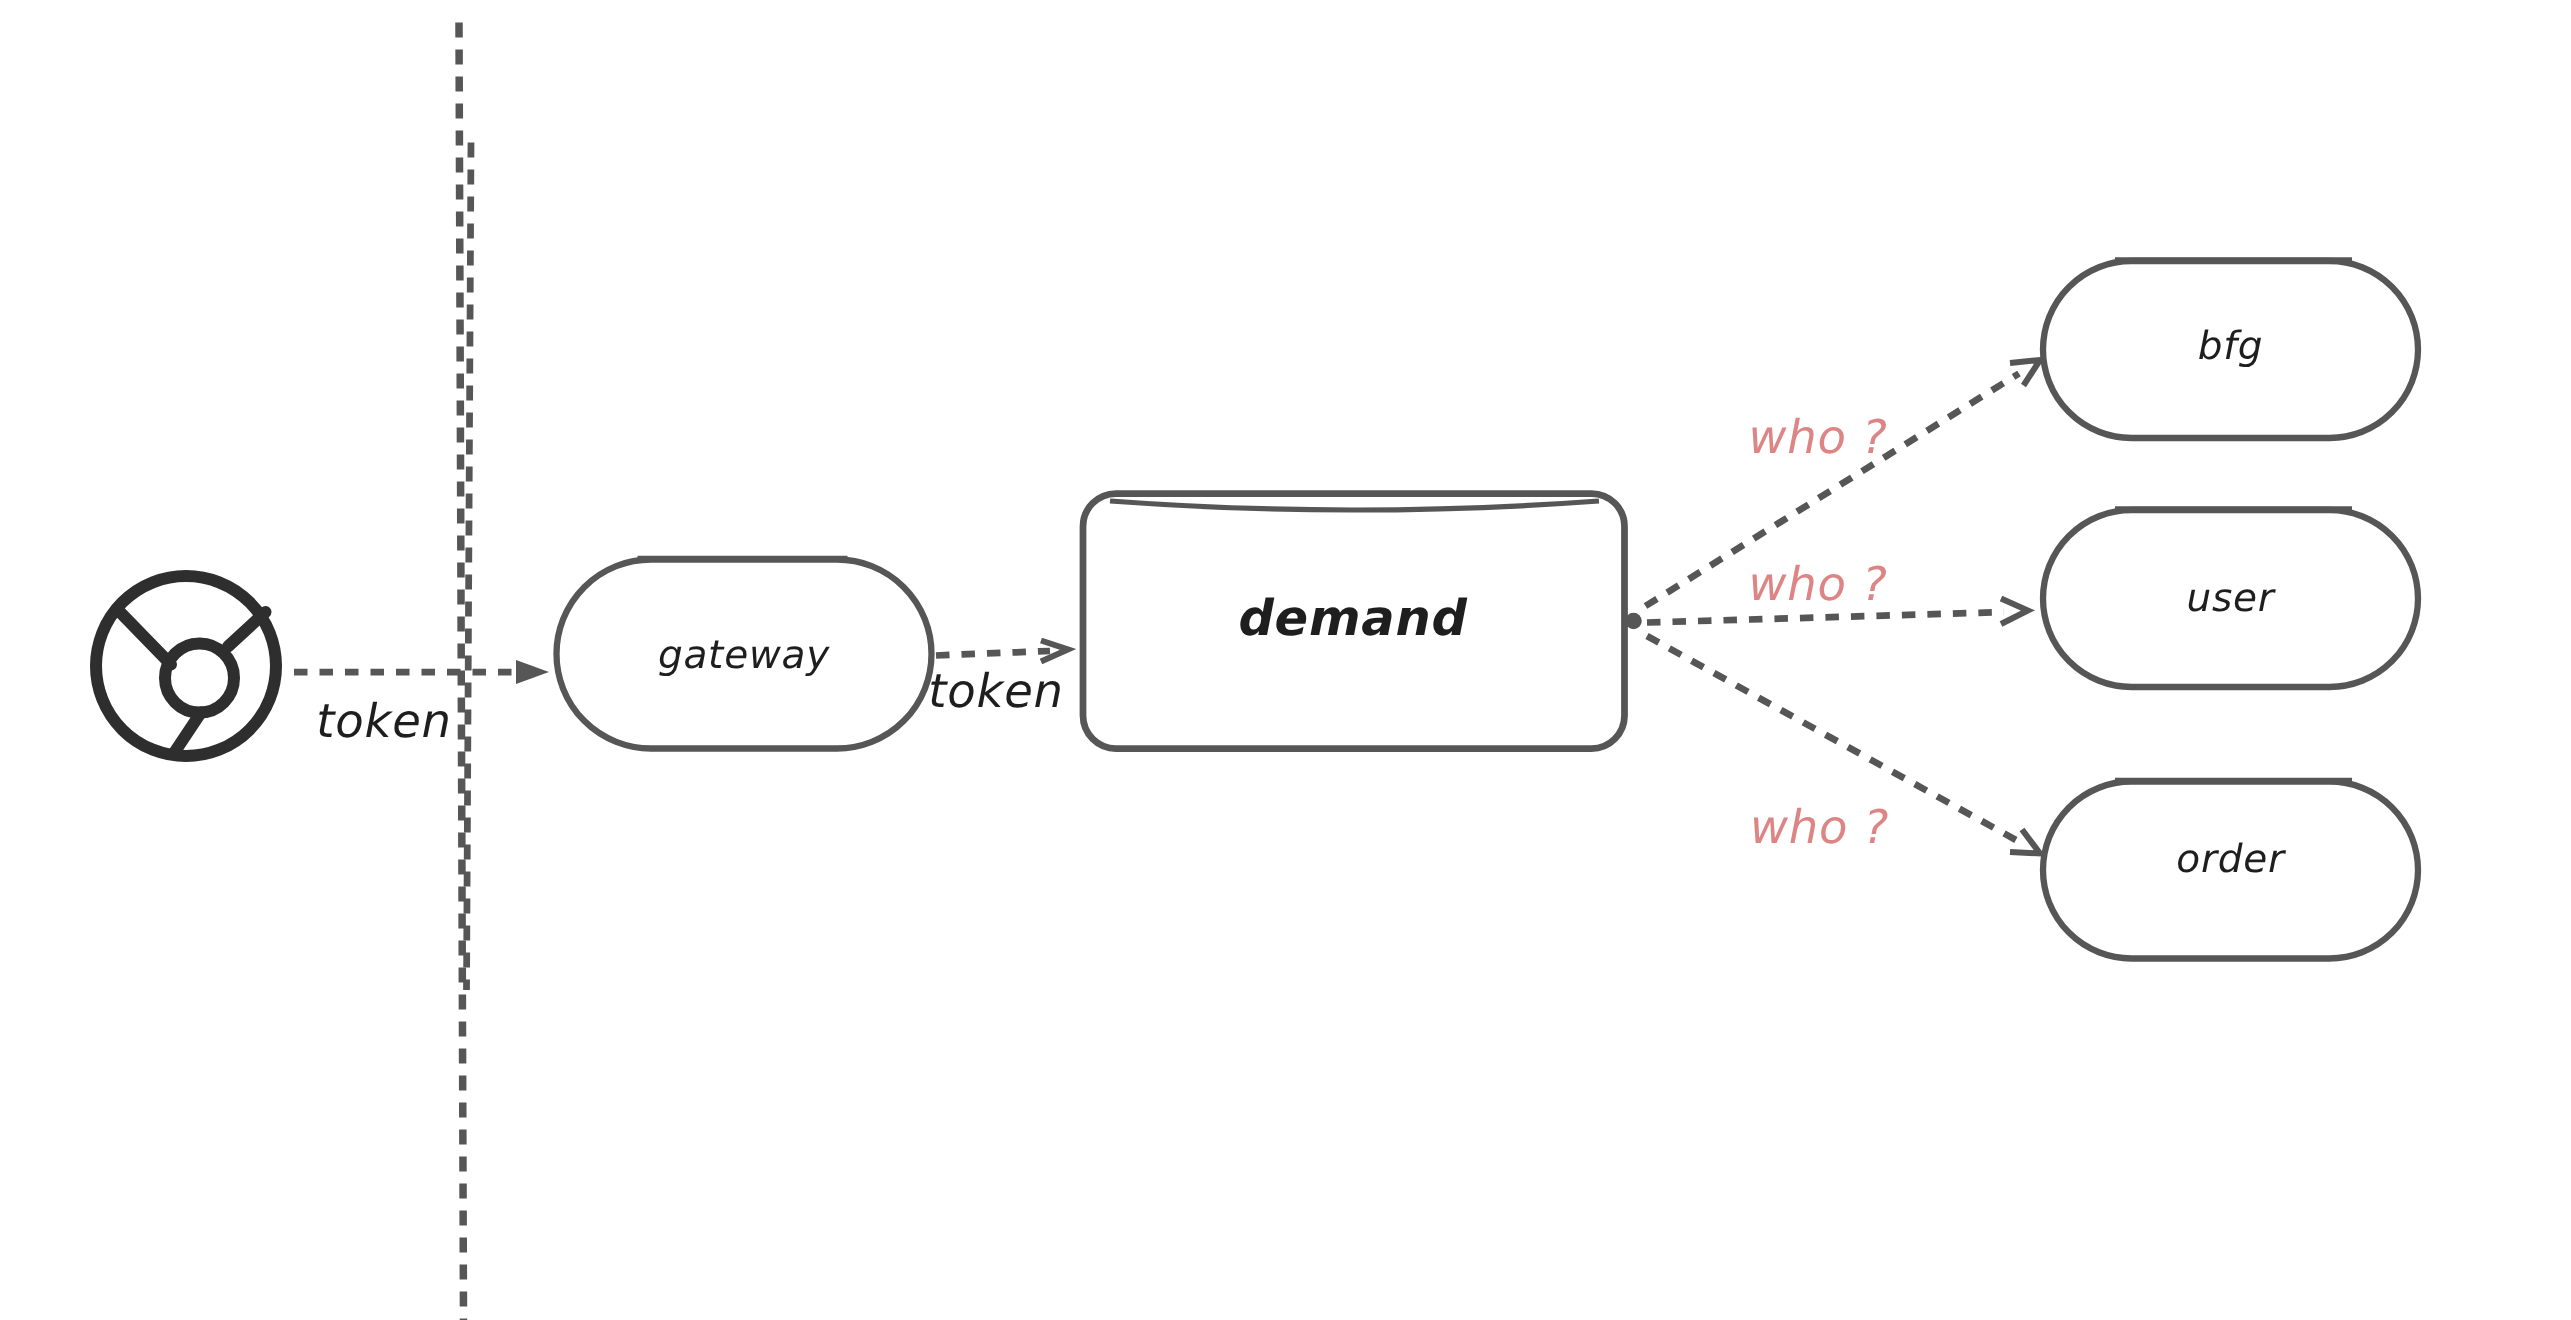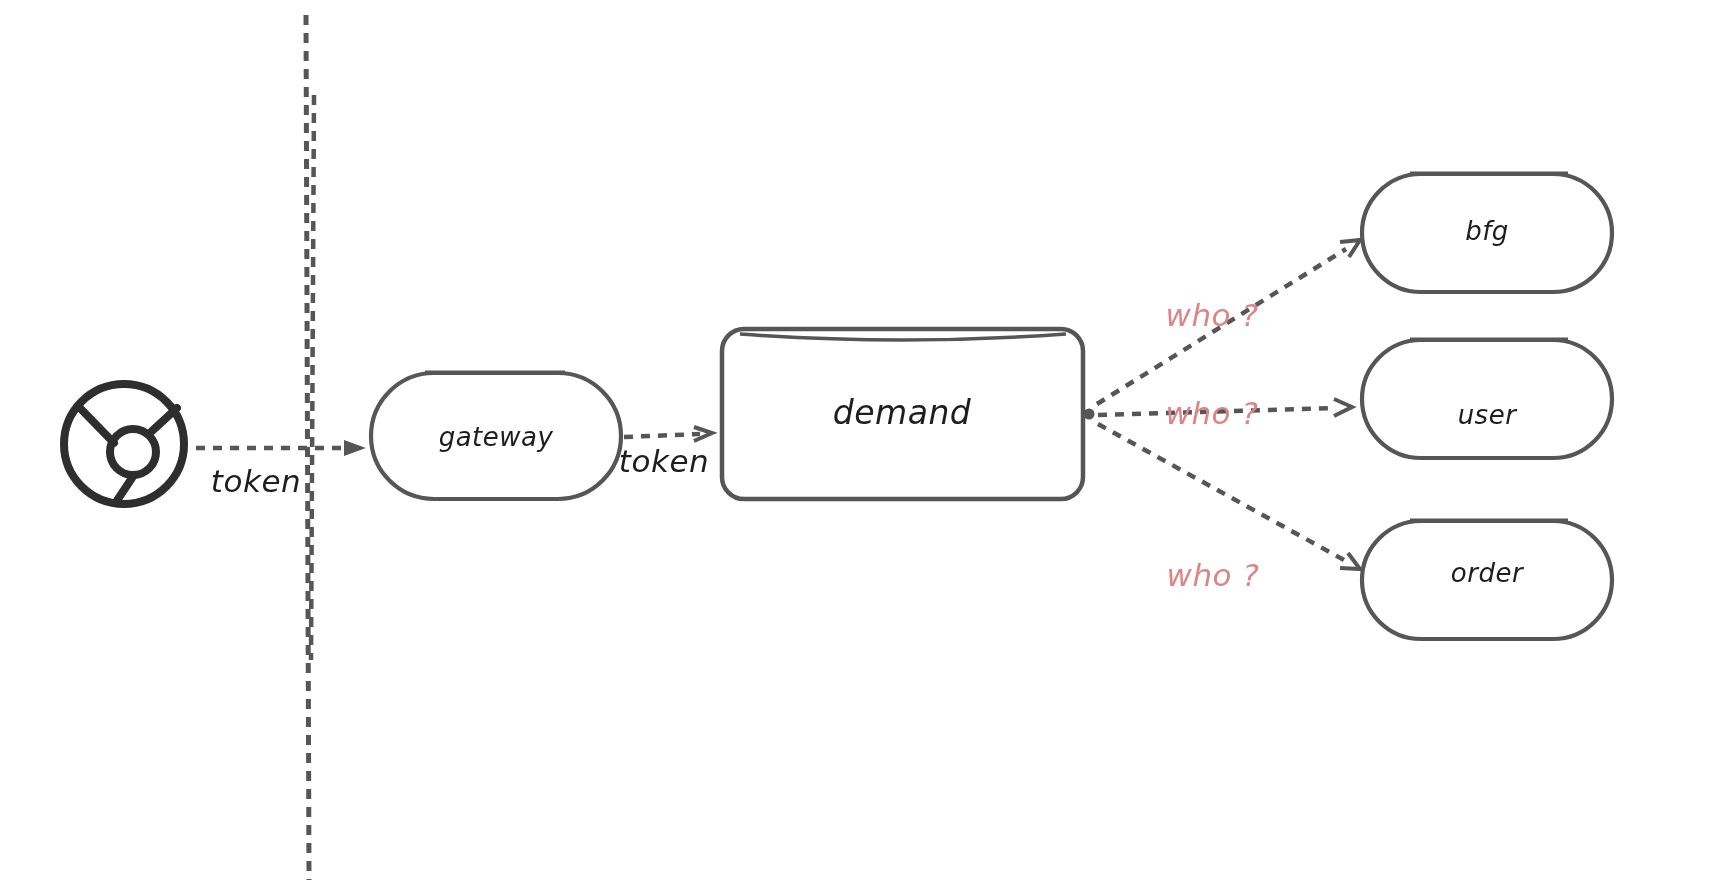--- a/index.html
+++ b/index.html
@@ -25,21 +25,21 @@
     transform: translate(-50%, -50%);
     white-space: nowrap;
     font-style: italic;
     color: #1e1e1e;
     font-family: "DejaVu Sans", sans-serif;
     letter-spacing: 0.5px;
   }
   .node-lbl   { font-size: 26px; }
   .demand-lbl { font-size: 33px; }
   .edge-lbl   { font-size: 31px; }
-  .who-lbl    { font-size: 31px; color: #dd8585; margin-top: 23px; }
+  .who-lbl    { font-size: 31px; color: #dd8585; }
 </style>
 </head>
 <body>
 
 <div class="canvas">
 
   <svg class="layer" width="1714" height="880" viewBox="0 0 1714 880">
 
     <g stroke="#565656" fill="none">
       <line x1="306" y1="15" x2="309" y2="880" stroke-width="5" stroke-dasharray="10 8"></line>
@@ -106,27 +106,27 @@
       <line x1="1410" y1="520" x2="1568" y2="520" stroke-width="3"></line>
     </g>
   </svg>
 
   <div class="lbl edge-lbl" style="left:256px; top:481px;">token</div>
 
   <div class="lbl node-lbl" style="left:496px; top:437px;">gateway</div>
 
   <div class="lbl edge-lbl" style="left:664px; top:461px;">token</div>
 
-  <div class="lbl demand-lbl" style="left:902px; top:412px;">demand</div>
+  <div class="lbl demand-lbl" style="left:902px; top:412px;font-weight:bold;">demand</div>
 
   <div class="lbl who-lbl" style="left:1212px; top:292px;">who ?</div>
 
   <div class="lbl who-lbl" style="left:1212px; top:390px;">who ?</div>
 
   <div class="lbl who-lbl" style="left:1213px; top:552px;">who ?</div>
 
   <div class="lbl node-lbl" style="left:1487px; top:231px;">bfg</div>
 
-  <div class="lbl node-lbl" style="left:1487px; top:399px;margin-top:16px;">user</div>
+  <div class="lbl node-lbl" style="left:1487px; top:399px;">user</div>
 
   <div class="lbl node-lbl" style="left:1487px; top:573px;text-align:center;">order</div>
 
 </div>
 
 </body></html>

